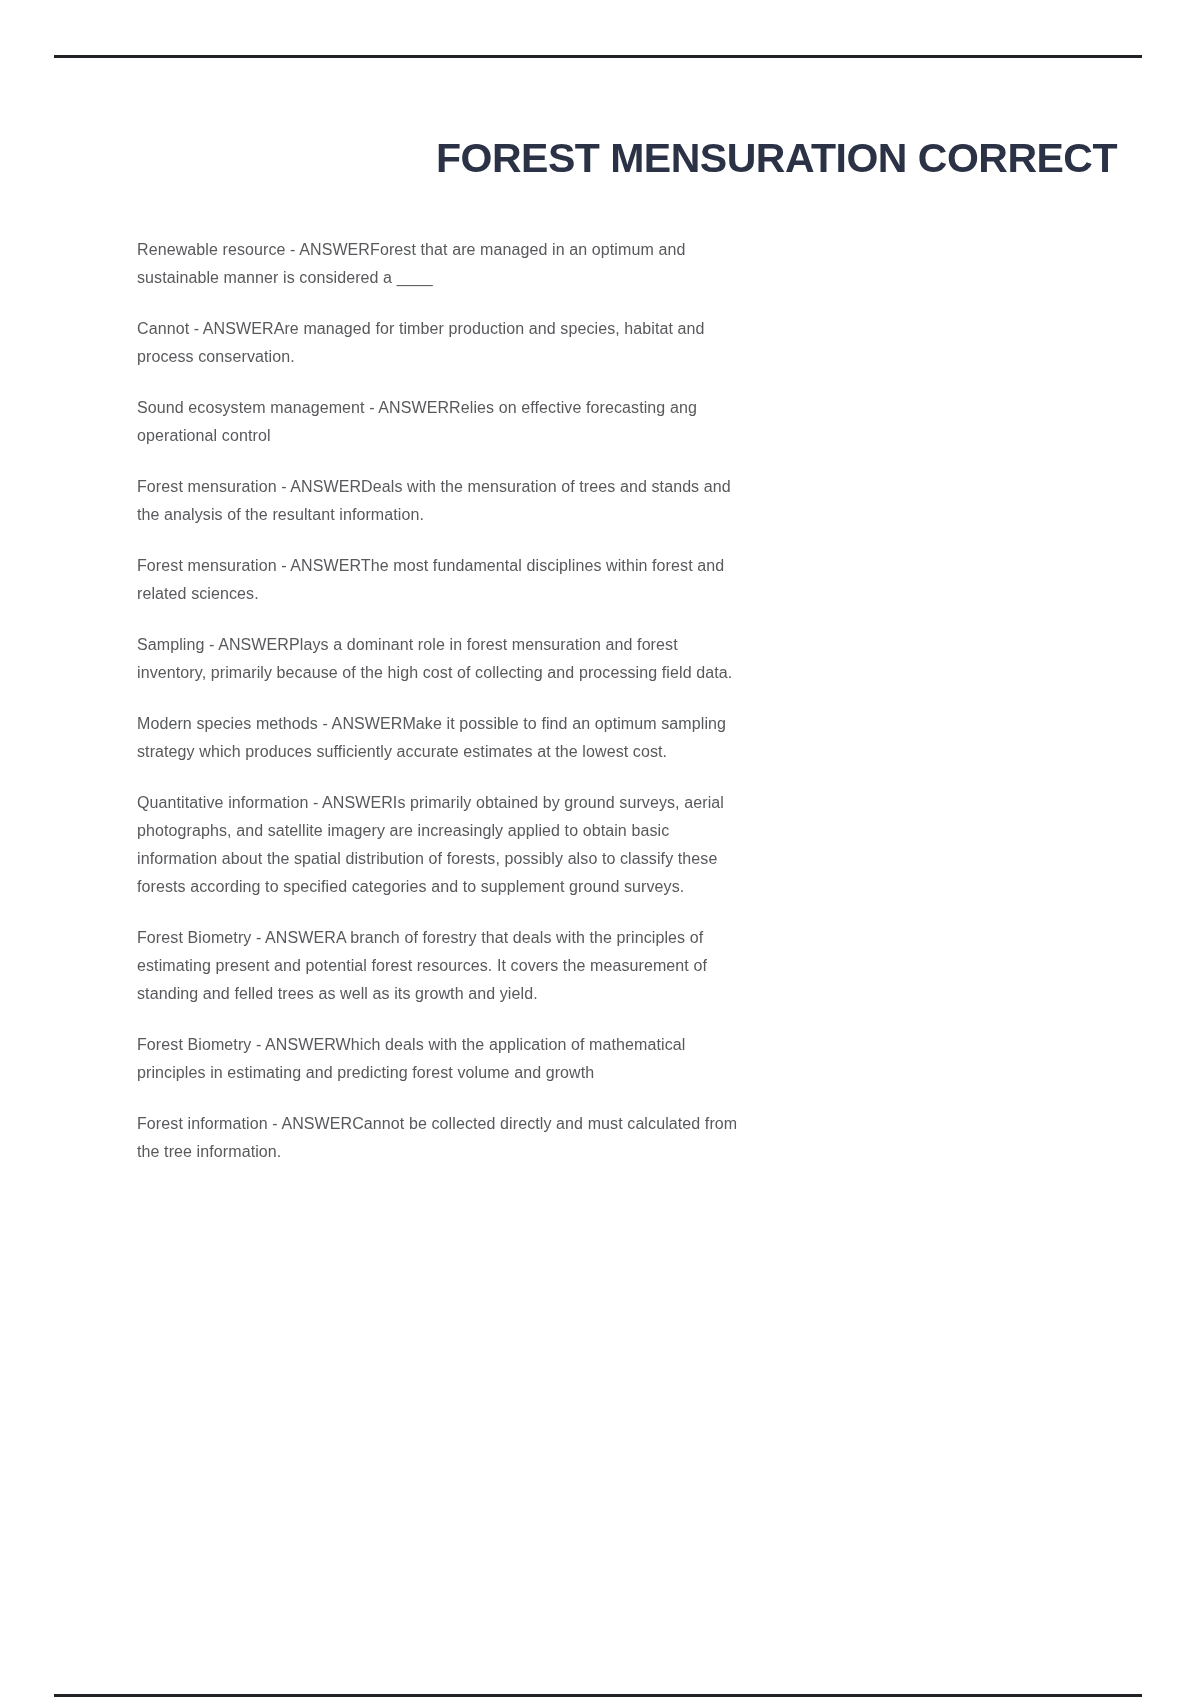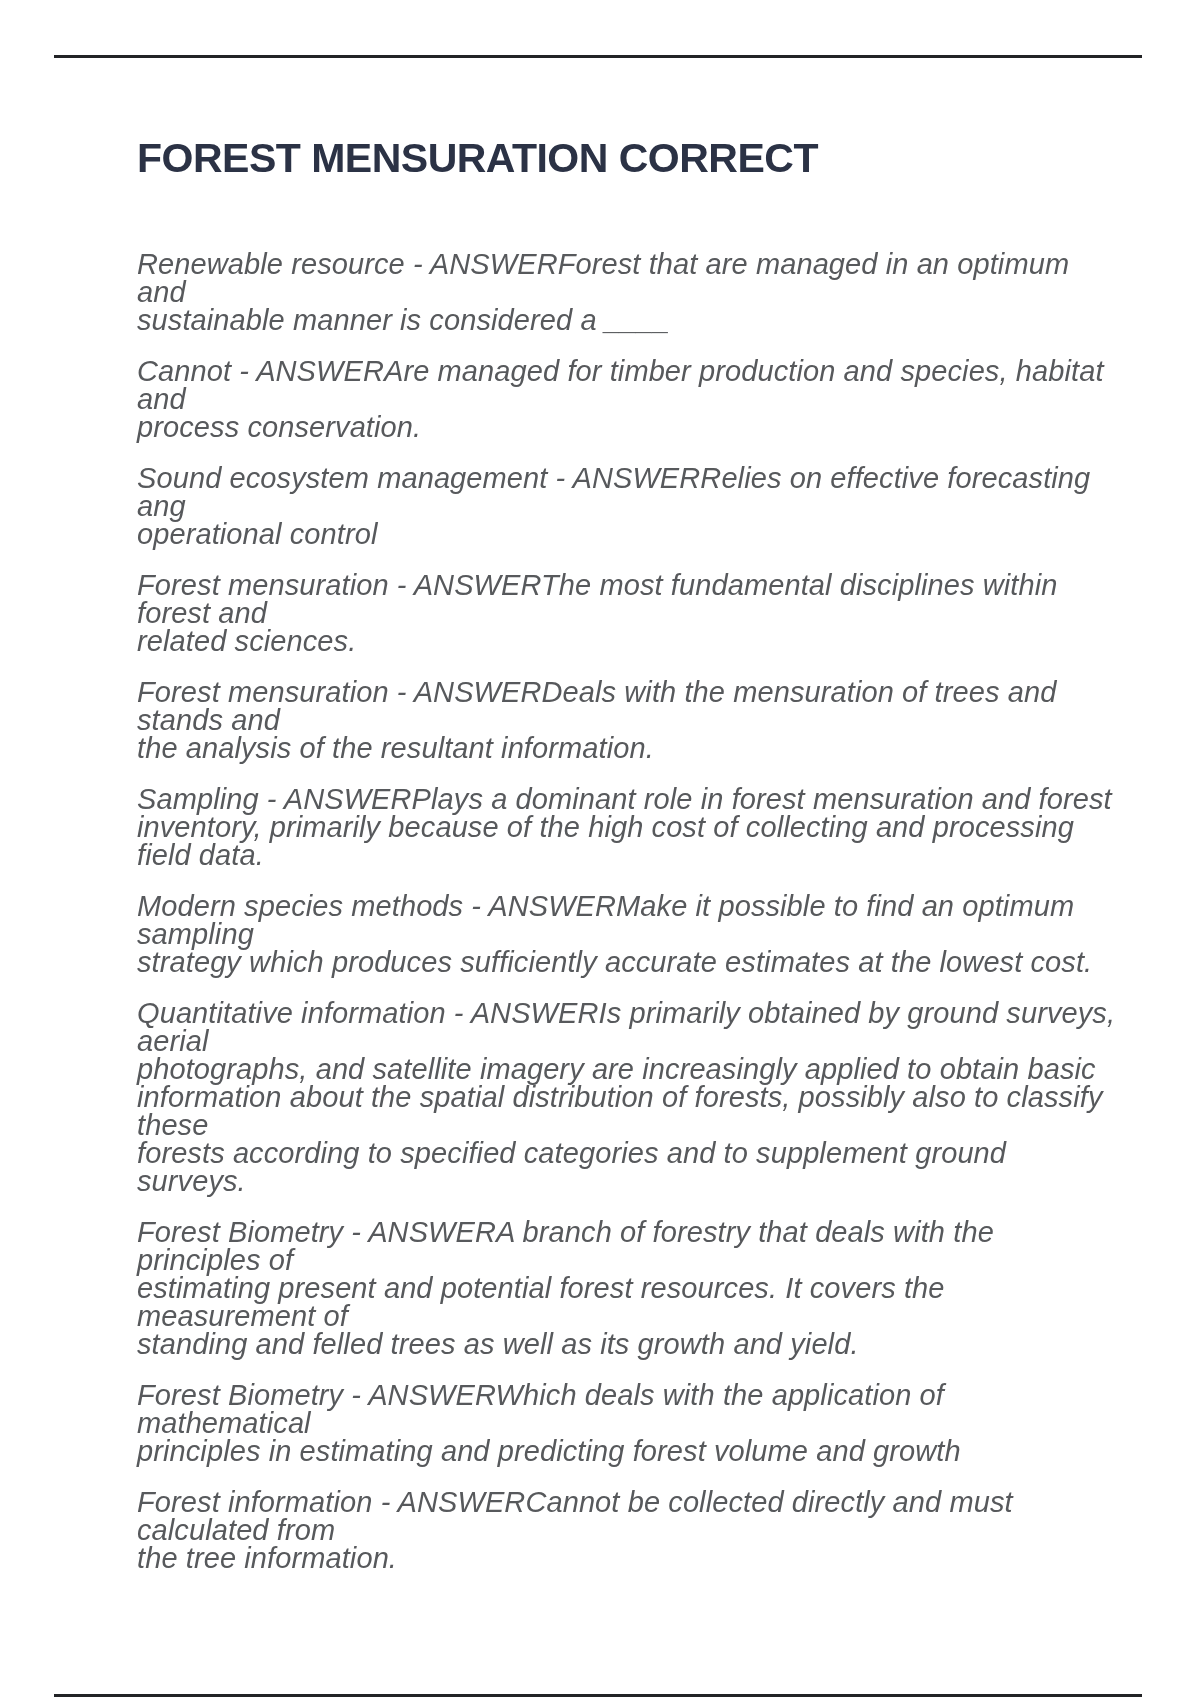--- a/index.html
+++ b/index.html
@@ -31,61 +31,61 @@
   }
   .rule-top { top: 55px; }
   .rule-bottom { top: 1694px; }
   .content {
     position: absolute;
     left: 137px;
     top: 130px;
     width: 980px;
   }
   h1.title {
-    margin: 0 0 64px 0;
+    margin: 0 0 50px 0;
     padding: 0;
     font-size: 41px;
     line-height: 56px;
     font-weight: bold;
     letter-spacing: -0.5px;
     color: var(--title_color);
+    text-align: right;
   }
   h1.title .tl { display: block; }
   .qa {
     margin: 10px 0 23px 0;
     padding: 0;
-    font-size: 29px;
+    font-size: 16px;
     line-height: 28px;
     color: var(--body_text);
     white-space: pre-wrap;
     letter-spacing: 0.1px;
-    font-style: italic;
   }
 </style>
 </head>
 <body>
 
 <div class="rule rule-top"></div>
 
 <div class="content">
   <h1 class="title">
       <span class="tl">FOREST MENSURATION CORRECT</span>
     </h1>
 
   <div id="qa-list">
       <p class="qa"><span>Renewable resource</span><span> - </span><span>ANSWER</span><span>Forest that are managed in an optimum and
 sustainable manner is considered a ____</span></p>
       <p class="qa"><span>Cannot</span><span> - </span><span>ANSWER</span><span>Are managed for timber production and species, habitat and
 process conservation.</span></p>
       <p class="qa"><span>Sound ecosystem management</span><span> - </span><span>ANSWER</span><span>Relies on effective forecasting ang
 operational control</span></p>
+      <p class="qa"><span>Forest mensuration</span><span> - </span><span>ANSWER</span><span>Deals with the mensuration of trees and stands and
+the analysis of the resultant information.</span></p>
       <p class="qa"><span>Forest mensuration</span><span> - </span><span>ANSWER</span><span>The most fundamental disciplines within forest and
 related sciences.</span></p>
-      <p class="qa"><span>Forest mensuration</span><span> - </span><span>ANSWER</span><span>Deals with the mensuration of trees and stands and
-the analysis of the resultant information.</span></p>
       <p class="qa"><span>Sampling</span><span> - </span><span>ANSWER</span><span>Plays a dominant role in forest mensuration and forest
 inventory, primarily because of the high cost of collecting and processing field data.</span></p>
       <p class="qa"><span>Modern species methods</span><span> - </span><span>ANSWER</span><span>Make it possible to find an optimum sampling
 strategy which produces sufficiently accurate estimates at the lowest cost.</span></p>
       <p class="qa"><span>Quantitative information</span><span> - </span><span>ANSWER</span><span>Is primarily obtained by ground surveys, aerial
 photographs, and satellite imagery are increasingly applied to obtain basic
 information about the spatial distribution of forests, possibly also to classify these
 forests according to specified categories and to supplement ground surveys.</span></p>
       <p class="qa"><span>Forest Biometry</span><span> - </span><span>ANSWER</span><span>A branch of forestry that deals with the principles of
 estimating present and potential forest resources. It covers the measurement of

